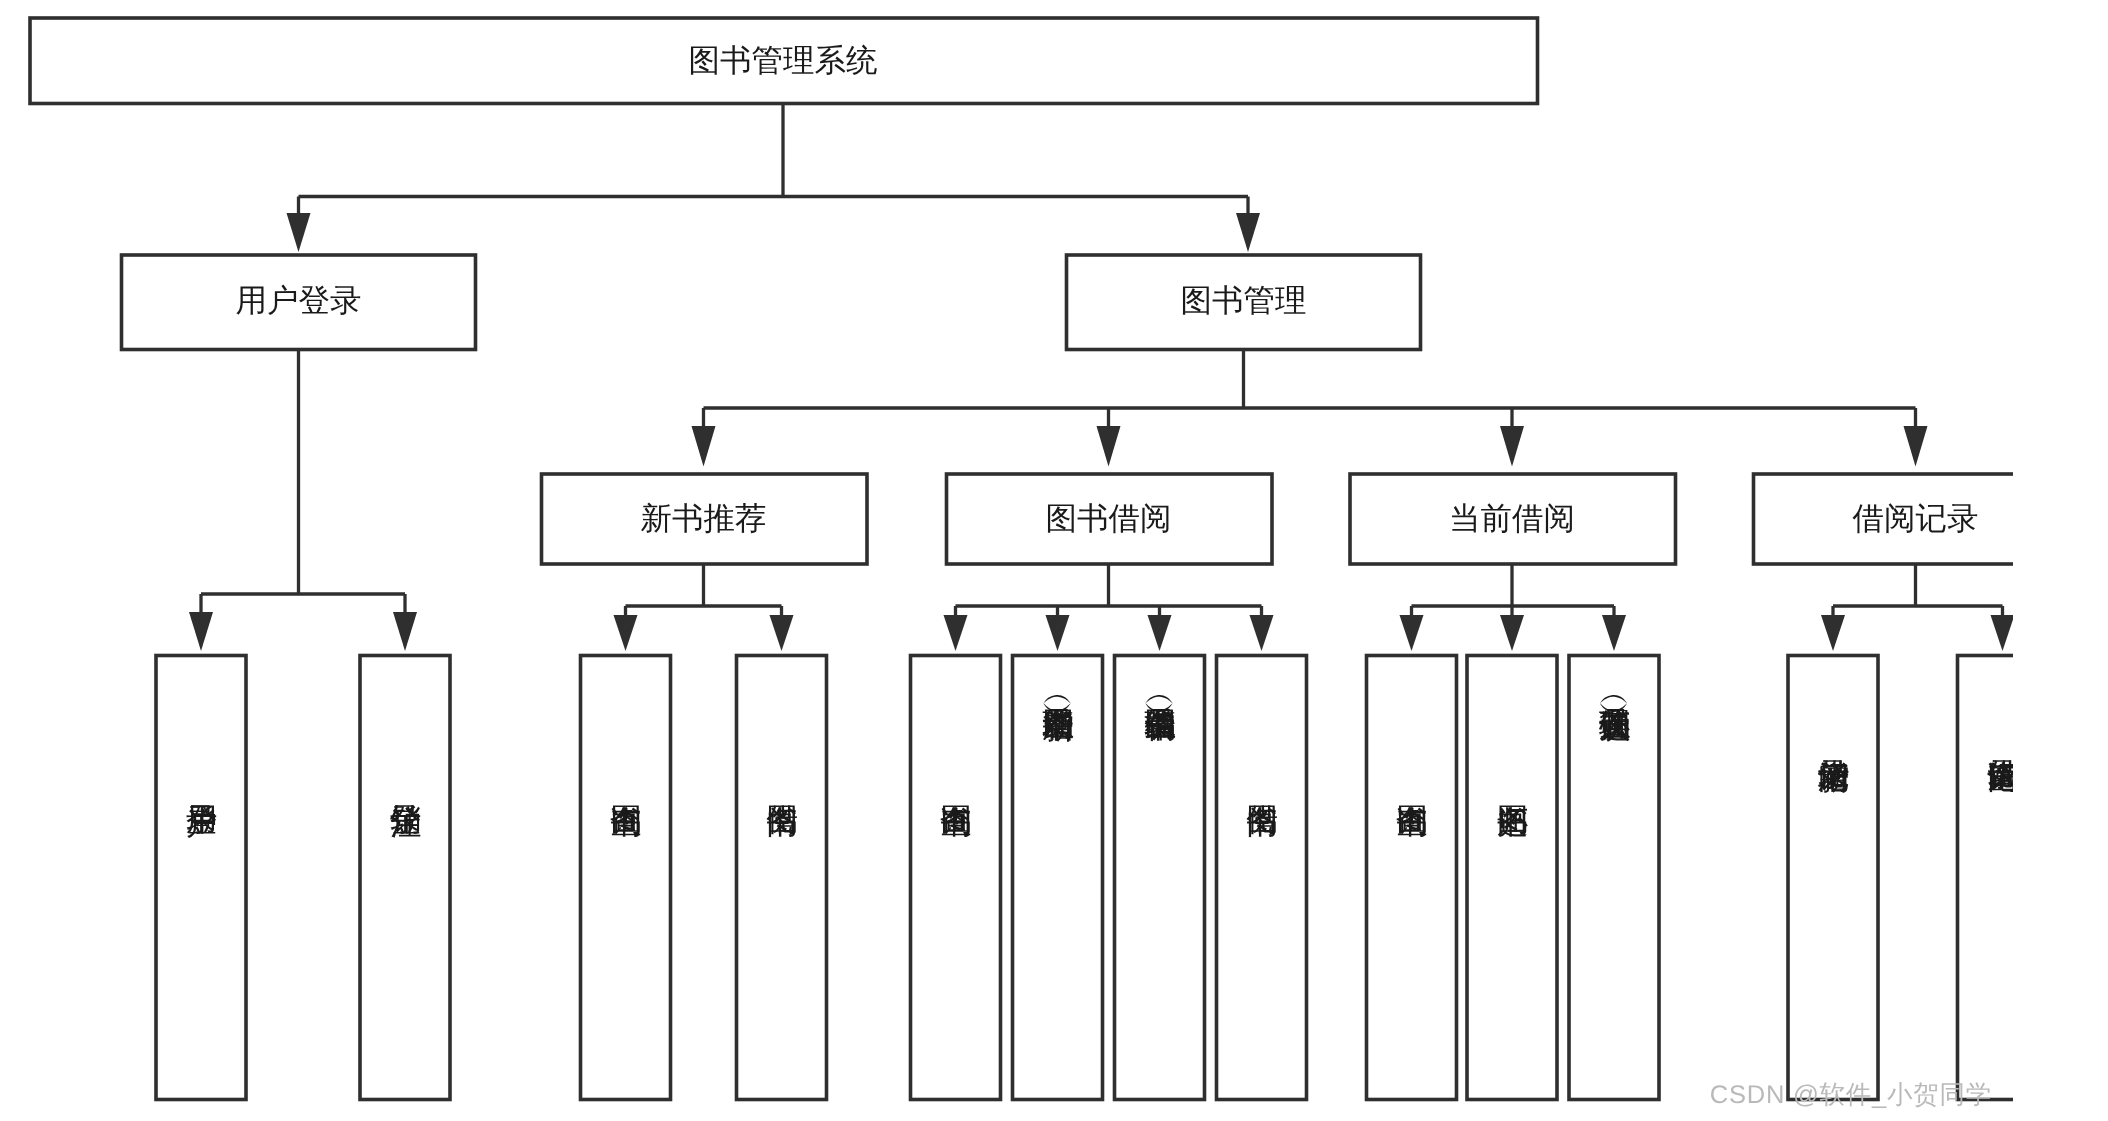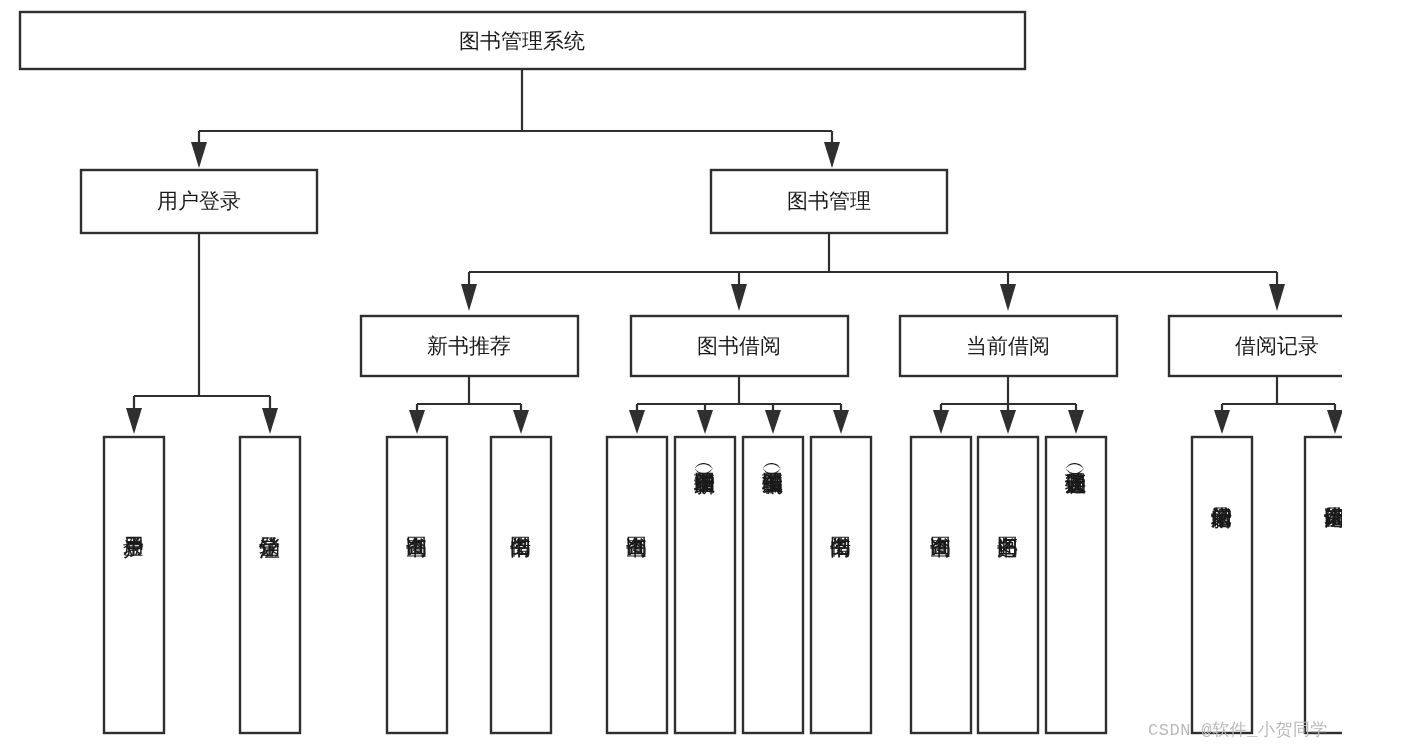--- a/index.html
+++ b/index.html
@@ -48,21 +48,21 @@
   .node-label-vert {
     font-family: "Liberation Sans", "DejaVu Sans", sans-serif;
     fill: #1a1a1a;
     font-size: 21px;
     text-anchor: middle;
   }
   .watermark {
     position: absolute;
     right: 14px;
     bottom: 6px;
-    font-family: Liberation Mono, monospace;
+    font-family: Liberation Sans, sans-serif;
     font-size: 17px;
     color: #b9b9b9;
     letter-spacing: 0.5px;
     white-space: nowrap;
     user-select: none;
   }
 </style>
 </head>
 <body>
 

